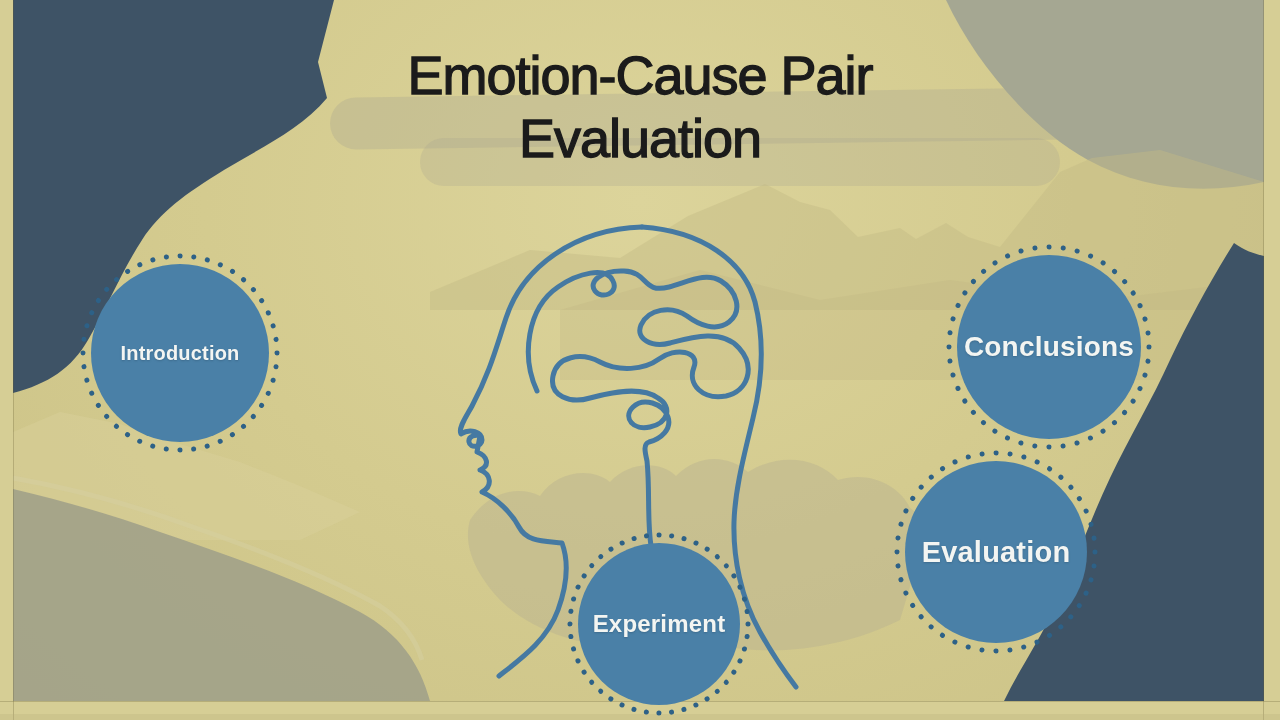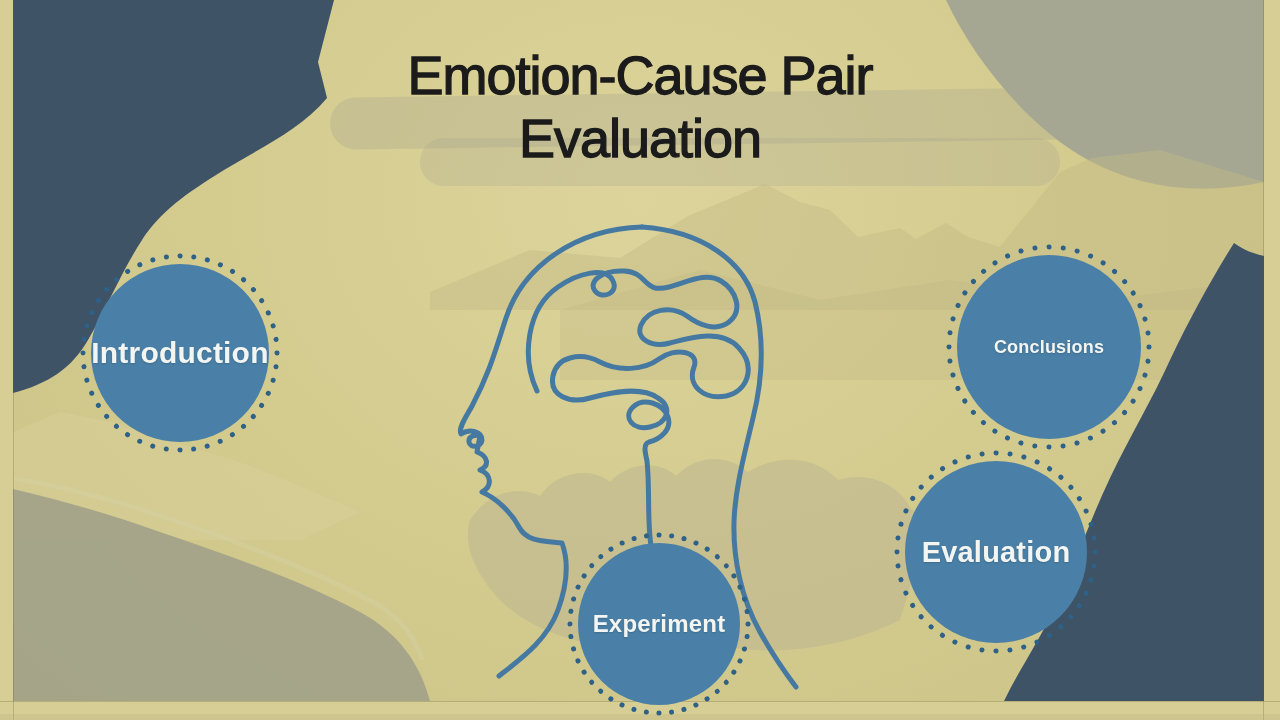--- a/index.html
+++ b/index.html
@@ -92,21 +92,21 @@
   <div id="title">
     <span>Emotion-Cause Pair</span>
     <span>Evaluation</span>
   </div>
 
   <div class="topic" style="left:74px;top:247px;width:212px;height:212px">
     <svg viewBox="0 0 212 212">
       <circle class="ring" cx="106" cy="106" r="97" pathLength="100"></circle>
       <circle class="cfill" cx="106" cy="106" r="89"></circle>
     </svg>
-    <span class="tlabel" style="font-size:30px">Introduction</span>
+    <span class="tlabel" style="font-size:20px">Introduction</span>
   </div>
 
 
   <div class="topic" style="left:561px;top:526px;width:196px;height:196px">
     <svg viewBox="0 0 196 196">
       <circle class="ring" cx="98" cy="98" r="89" pathLength="100"></circle>
       <circle class="cfill" cx="98" cy="98" r="81"></circle>
     </svg>
     <span class="tlabel" style="font-size:24px">Experiment</span>
   </div>
@@ -117,16 +117,16 @@
       <circle class="cfill" cx="108" cy="108" r="91"></circle>
     </svg>
     <span class="tlabel" style="font-size:29px">Evaluation</span>
   </div>
 
   <div class="topic" style="left:940px;top:238px;width:218px;height:218px">
     <svg viewBox="0 0 218 218">
       <circle class="ring" cx="109" cy="109" r="100" pathLength="100"></circle>
       <circle class="cfill" cx="109" cy="109" r="92"></circle>
     </svg>
-    <span class="tlabel" style="font-size:18px">Conclusions</span>
+    <span class="tlabel" style="font-size:28px">Conclusions</span>
   </div>
 
 </div>
 
 </body></html>

